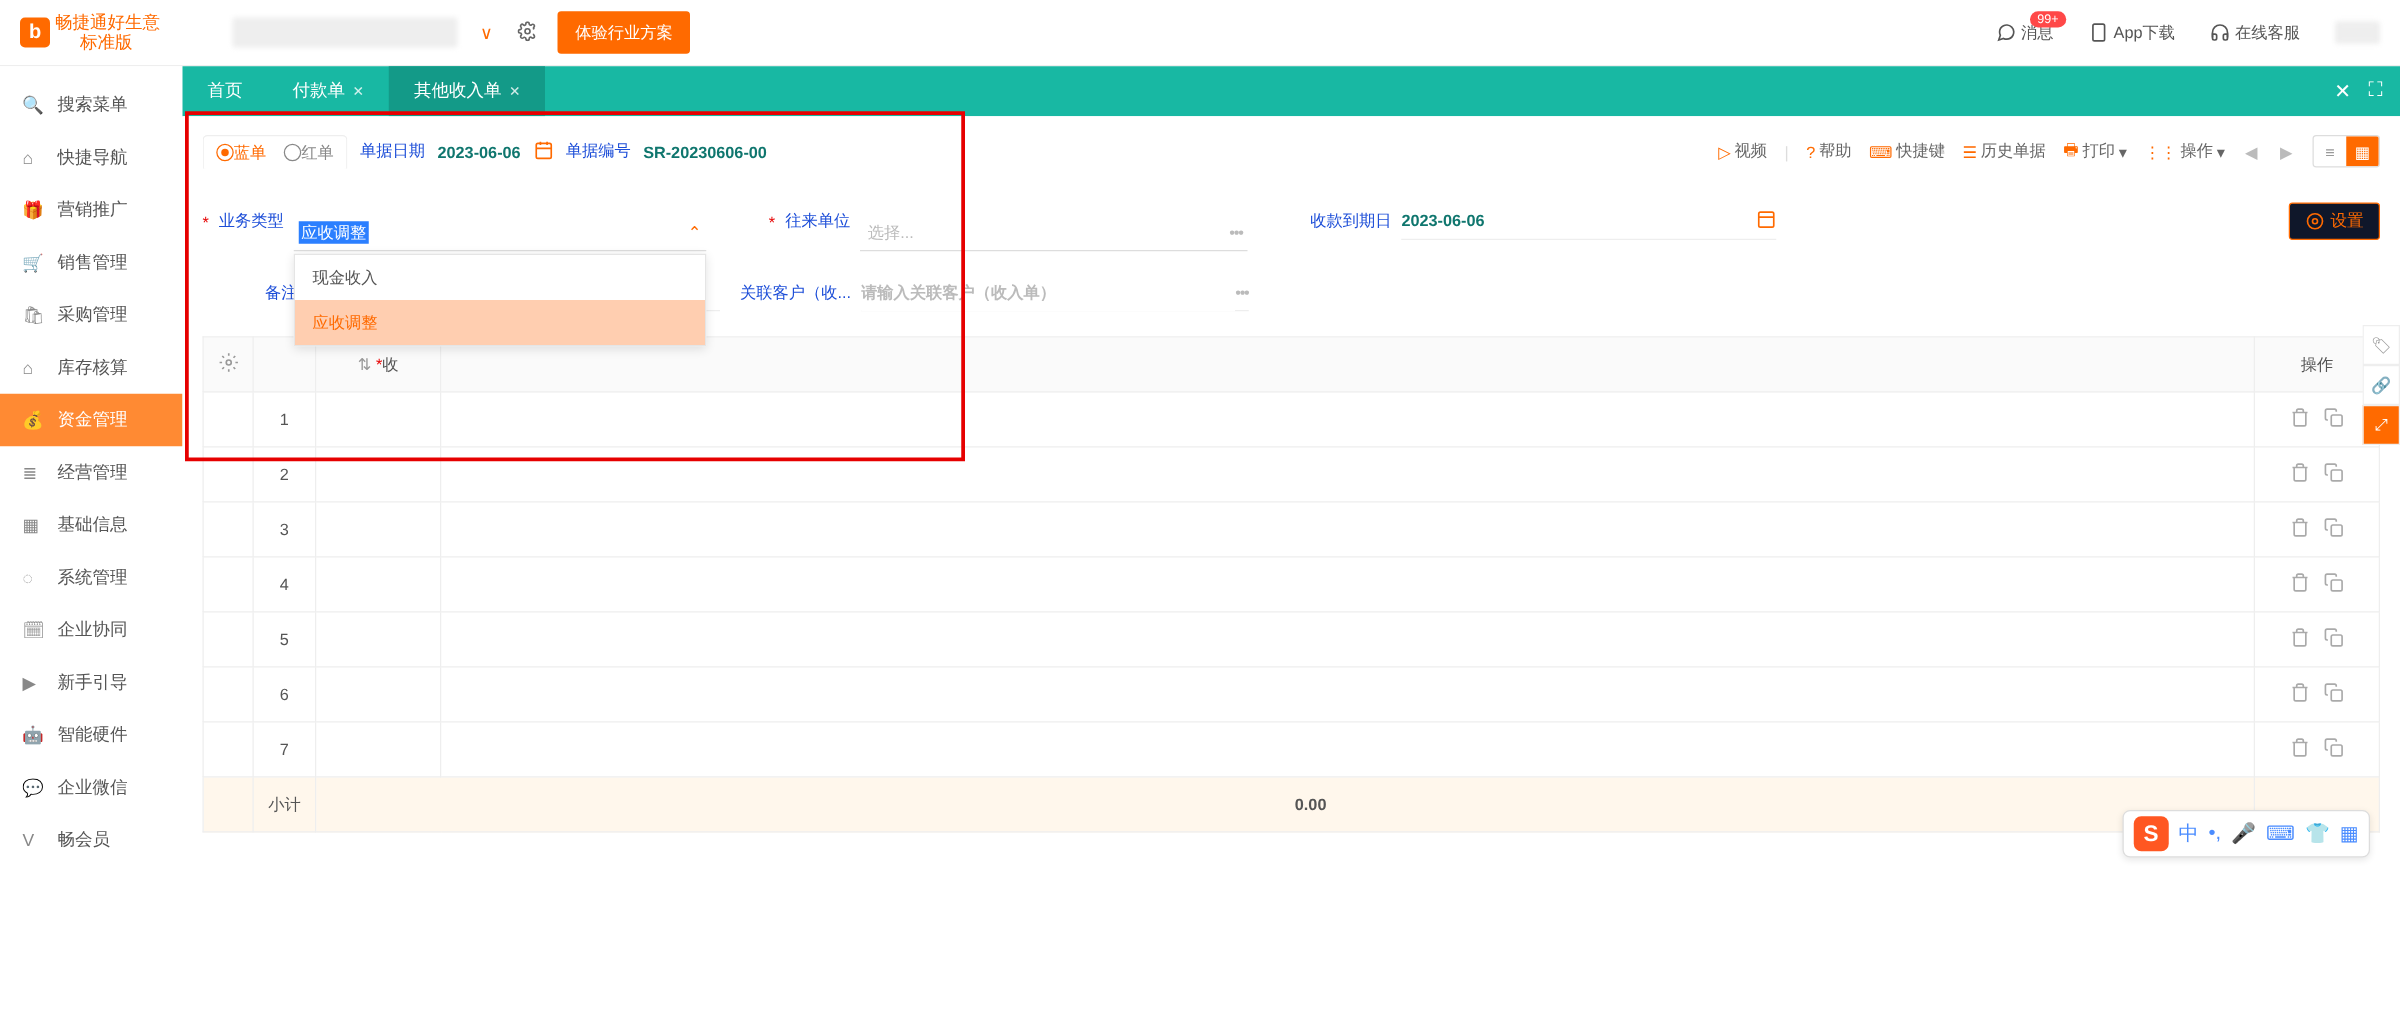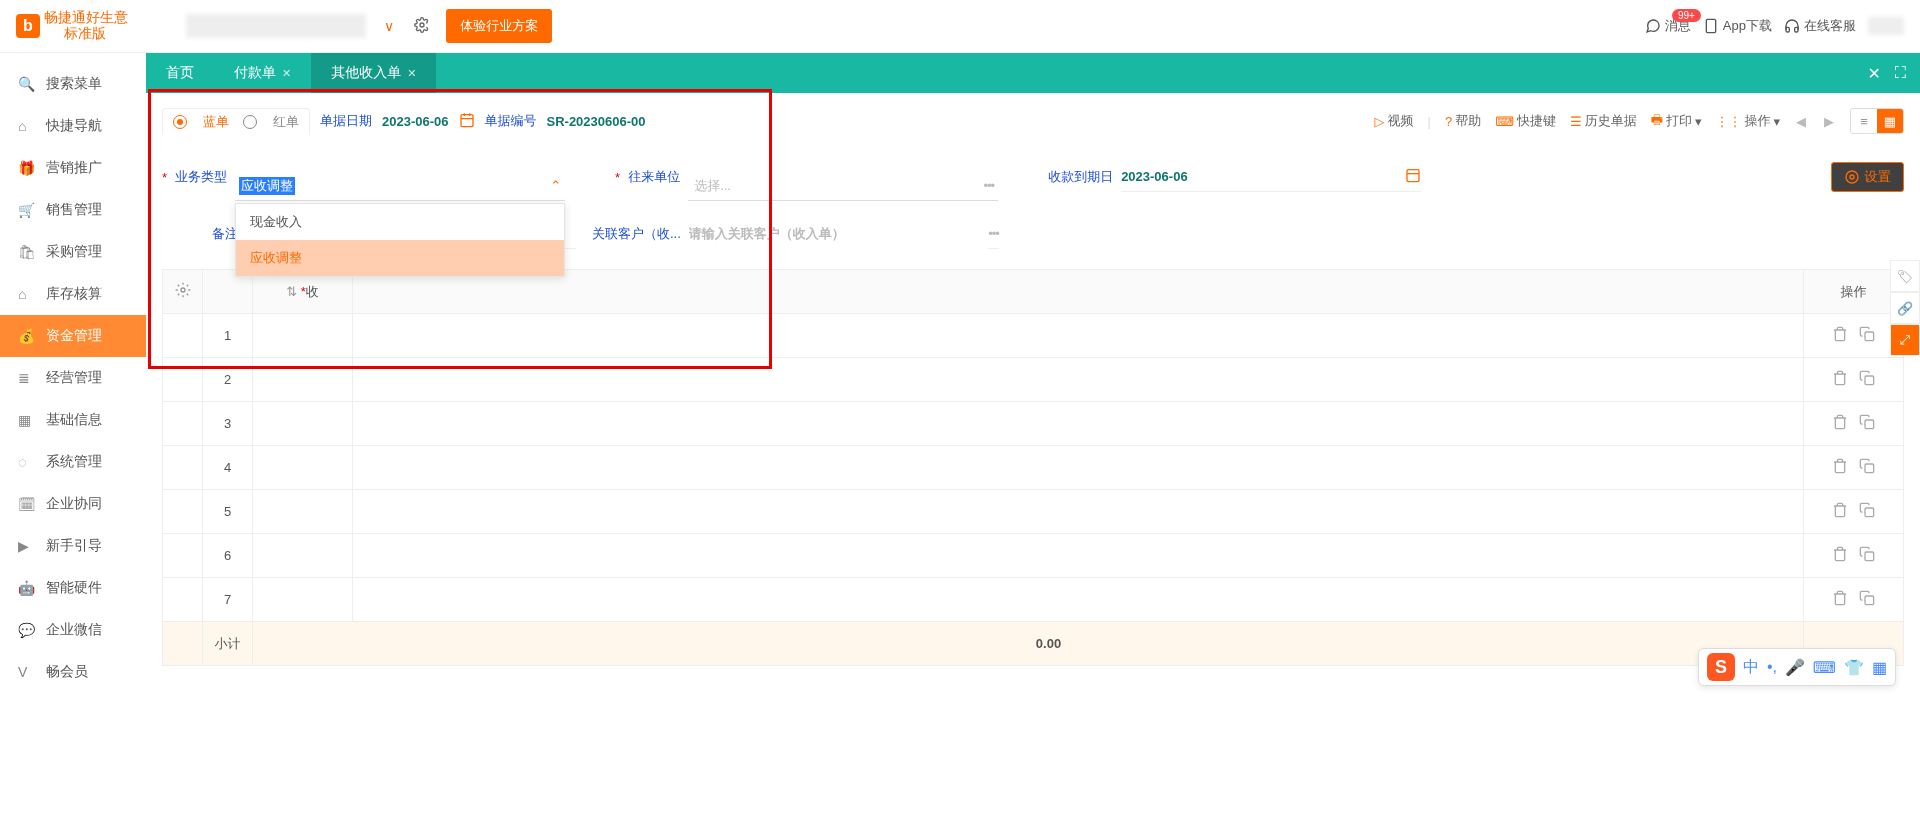--- a/index.html
+++ b/index.html
@@ -9,21 +9,21 @@
     .top-header { height: 53px; display: flex; align-items: center; padding: 0 16px; border-bottom: 1px solid #eee; background: #fff; }
     .brand-logo { display: flex; align-items: center; gap: 4px; width: 130px; }
     .brand-logo-icon { width: 24px; height: 24px; background: #ff6a00; border-radius: 4px; display: flex; align-items: center; justify-content: center; color: #fff; font-weight: bold; font-size: 16px; }
     .brand-title { color: #ff6a00; font-size: 14px; font-weight: 500; }
     .brand-sub { color: #ff6a00; font-size: 14px; margin-top: -2px; margin-left: 20px; }
     .company-sel { display: flex; align-items: center; margin-left: 40px; gap: 8px; }
     .blur-box { width: 180px; height: 24px; background: #eee; filter: blur(2px); border-radius: 2px; }
     .chevron { color: #ff6a00; font-size: 14px; margin-left: 10px; }
     .gear-ic { margin-left: 20px; color: #666; cursor: pointer; }
     .cta-btn { margin-left: 16px; background: #ff6a00; color: #fff; padding: 8px 14px; border: none; border-radius: 3px; cursor: pointer; font-size: 13px; }
-    .header-right { margin-left: auto; display: flex; align-items: center; gap: 12px; }
+    .header-right { margin-left: auto; display: flex; align-items: center; gap: 28px; }
     .hdr-item { display: flex; align-items: center; gap: 4px; color: #555; cursor: pointer; font-size: 13px; position: relative; }
     .badge { position: absolute; top: -8px; right: -10px; background: #ff4848; color: #fff; font-size: 10px; padding: 1px 6px; border-radius: 8px; }
     .avatar-box { width: 36px; height: 18px; background: #eee; filter: blur(2px); border-radius: 2px; }
     
     
     .layout { display: flex; height: calc(100% - 53px); }
     
     
     .sidebar { width: 146px; background: #fff; padding-top: 10px; }
     .side-item { display: flex; align-items: center; gap: 10px; padding: 12px 18px; color: #555; cursor: pointer; font-size: 14px; }
@@ -39,21 +39,21 @@
     .tab-close { font-size: 11px; opacity: .8; }
     .tab-icons-right { margin-left: auto; display: flex; gap: 14px; padding-right: 14px; }
     .tab-ic-btn { color: #fff; cursor: pointer; font-size: 16px; }
     
     
     .form-area { background: #fff; padding: 10px 16px 0; position: relative; }
     .highlight-box { position: absolute; left: 2px; top: -4px; width: 624px; height: 280px; border: 3px solid #e60000; pointer-events: none; z-index: 50; }
     
     .row1 { display: flex; align-items: center; gap: 10px; height: 36px; }
     .radio-group { display: inline-flex; gap: 14px; background: #fff; padding: 4px 10px; border-radius: 4px 4px 0 0; border: 1px solid #eee; border-bottom: none; }
-    .radio-opt { display: flex; align-items: center; gap: 16px; cursor: pointer; color: #888; }
+    .radio-opt { display: flex; align-items: center; gap: 0; cursor: pointer; color: #888; }
     .radio-opt.sel { color: #ff6a00; }
     .radio-dot { width: 14px; height: 14px; border: 1px solid currentColor; border-radius: 50%; display: inline-flex; align-items: center; justify-content: center; }
     .radio-opt.sel .radio-dot::after { content: ''; width: 6px; height: 6px; background: #ff6a00; border-radius: 50%; }
     .lbl { color: #1d4ed8; font-size: 13px; }
     .val { color: #0f766e; font-size: 13px; font-weight: bold; }
     .cal-ic { color: #ff6a00; }
     
     .toolbar-right { margin-left: auto; display: flex; align-items: center; gap: 14px; color: #666; font-size: 13px; }
     .tb-btn { display: flex; align-items: center; gap: 3px; cursor: pointer; }
     .tb-btn .ico { color: #ff6a00; }
@@ -72,21 +72,21 @@
     .sel-val { background: #2b7fff; color: #fff; padding: 0 2px; font-size: 13px; }
     .sel-val.plain { background: none; color: #bbb; }
     .chev-up { color: #ff6a00; }
     .dots { color: #bbb; letter-spacing: -1px; }
     
     
     .dropdown { position: absolute; top: 32px; left: 0; right: 0; background: #fff; border: 1px solid #e5e5e5; box-shadow: 0 2px 8px rgba(0,0,0,.12); z-index: 60; }
     .dd-item { padding: 9px 14px; cursor: pointer; color: #555; }
     .dd-item.hov { background: #ffceb0; color: #ff6a00; }
     
-    .set-btn { margin-left: auto; border: 1px solid #ff6a00; color: #ff6a00; background: #404040; padding: 5px 12px; border-radius: 3px; cursor: pointer; display: flex; align-items: center; gap: 4px; }
+    .set-btn { margin-left: auto; border: 1px solid #ff6a00; color: #ff6a00; background: #0f172a; padding: 5px 12px; border-radius: 3px; cursor: pointer; display: flex; align-items: center; gap: 4px; }
     
     .row3 { display: flex; align-items: center; gap: 10px; padding: 4px 0 14px; }
     .txt-in { width: 330px; height: 30px; border: none; border-bottom: 1px solid #eee; font-size: 13px; color: #333; font-weight: bold; }
     .txt-in::placeholder { color: #bbb; }
     
     
     .table-wrap { margin-top: 6px; }
     .tbl { width: 100%; border-collapse: collapse; }
     .tbl th, .tbl td { border: 1px solid #eee; height: 44px; font-size: 13px; color: #555; text-align: center; }
     .tbl th { background: #fafafa; font-weight: normal; }

